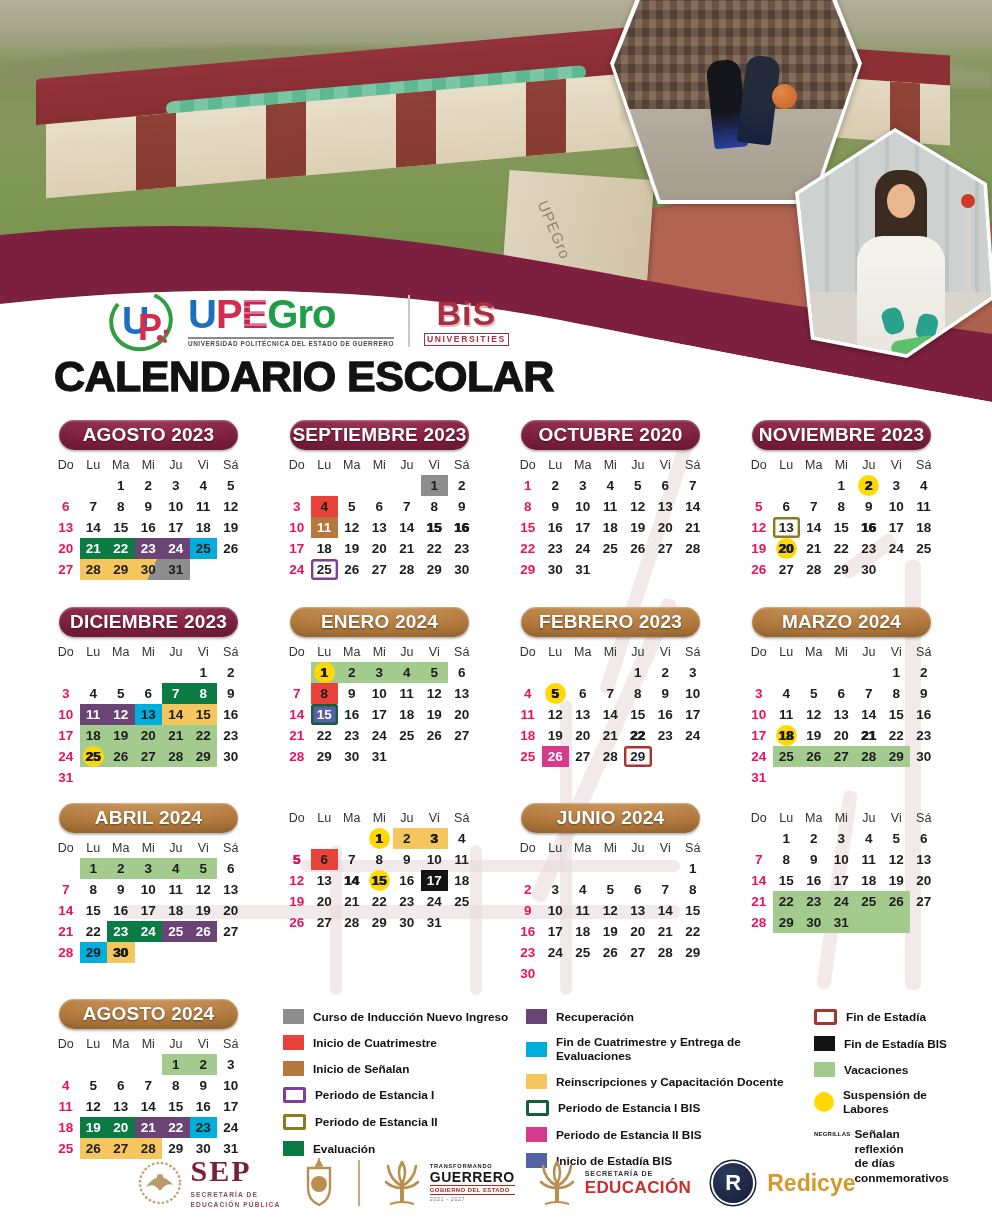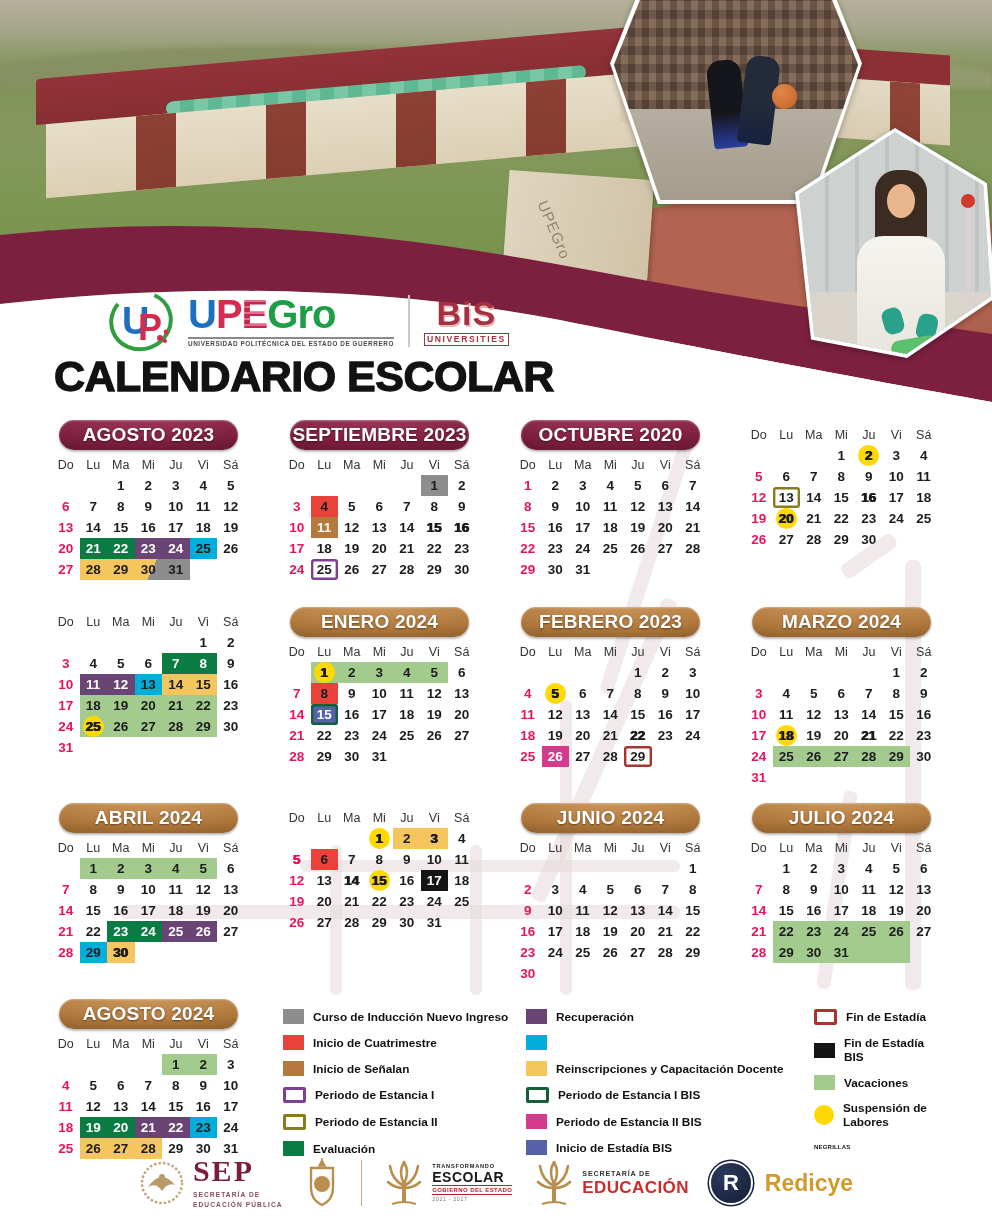--- a/index.html
+++ b/index.html
@@ -578,20 +578,21 @@
           <span class="cell">
             <i class="n" style="font-style: normal;">31</i>
           </span>
           <span class="cell"></span>
           <span class="cell"></span>
           <span class="cell"></span>
           <span class="cell"></span>
         </div>
       </div>
       <div class="month maroon">
+        <div class="pill">NOVIEMBRE 2023</div>
         <div class="wkrow">
           <span class="wd">Do</span>
           <span class="wd">Lu</span>
           <span class="wd">Ma</span>
           <span class="wd">Mi</span>
           <span class="wd">Ju</span>
           <span class="wd">Vi</span>
           <span class="wd">Sá</span>
         </div>
         <div class="week">
@@ -694,20 +695,21 @@
             <i class="n" style="font-style: normal;">29</i>
           </span>
           <span class="cell">
             <i class="n" style="font-style: normal;">30</i>
           </span>
           <span class="cell"></span>
           <span class="cell"></span>
         </div>
       </div>
       <div class="month maroon">
+        <div class="pill">DICIEMBRE 2023</div>
         <div class="wkrow">
           <span class="wd">Do</span>
           <span class="wd">Lu</span>
           <span class="wd">Ma</span>
           <span class="wd">Mi</span>
           <span class="wd">Ju</span>
           <span class="wd">Vi</span>
           <span class="wd">Sá</span>
         </div>
         <div class="week">
@@ -1544,21 +1546,20 @@
           </span>
           <span class="cell"></span>
           <span class="cell"></span>
           <span class="cell"></span>
           <span class="cell"></span>
           <span class="cell"></span>
           <span class="cell"></span>
         </div>
       </div>
       <div class="month brown">
-        <div class="pill">JULIO 2024</div>
         <div class="wkrow">
           <span class="wd">Do</span>
           <span class="wd">Lu</span>
           <span class="wd">Ma</span>
           <span class="wd">Mi</span>
           <span class="wd">Ju</span>
           <span class="wd">Vi</span>
           <span class="wd">Sá</span>
         </div>
         <div class="week">
@@ -1815,20 +1816,21 @@
             <span class="lg-label">Evaluación</span>
           </div>
         </div>
         <div class="lg-col">
           <div class="lg-item">
             <span class="lg-sw fill" style="background: rgb(107, 68, 118);"></span>
             <span class="lg-label">Recuperación</span>
           </div>
           <div class="lg-item">
             <span class="lg-sw fill" style="background: rgb(0, 174, 219);"></span>
+            <span class="lg-label">Fin de Cuatrimestre y Entrega de Evaluaciones</span>
           </div>
           <div class="lg-item">
             <span class="lg-sw fill" style="background: rgb(245, 197, 94);"></span>
             <span class="lg-label">Reinscripciones y Capacitación Docente</span>
           </div>
           <div class="lg-item">
             <span class="lg-sw ring" style="border-color: rgb(21, 95, 56);"></span>
             <span class="lg-label">Periodo de Estancia I BIS</span>
           </div>
           <div class="lg-item">
@@ -1852,20 +1854,21 @@
           <div class="lg-item">
             <span class="lg-sw fill" style="background: rgb(164, 203, 142);"></span>
             <span class="lg-label">Vacaciones</span>
           </div>
           <div class="lg-item">
             <span class="lg-sw circle" style="background: rgb(255, 217, 3);"></span>
             <span class="lg-label">Suspensión de Labores</span>
           </div>
           <div class="lg-note">
             <span class="lg-prefix">NEGRILLAS</span>
+            <span class="lg-label"><span>Señalan reflexión</span><br><span>de días conmemorativos</span></span>
           </div>
         </div>
       </div>
     </div>
 
   <div id="footer">
     <div class="fgroup">
       <svg width="46" height="46" viewBox="0 0 46 46">
         <circle cx="23" cy="23" r="20" fill="none" stroke="#c0a477" stroke-width="2.4" stroke-dasharray="2.5 2"></circle>
         <path d="M9,27 Q22,8 36,25 Q29,22 23,31 Q17,22 9,27 Z" fill="#b89a6b"></path>
@@ -1883,21 +1886,21 @@
     </svg>
     <div class="fdiv"></div>
     <div class="fgroup">
       <svg width="40" height="50" viewBox="0 0 40 50">
         <rect x="18" y="26" width="4" height="18" fill="#b98e4f"></rect>
         <path d="M20,28 Q8,22 6,8 M20,28 Q32,22 34,8 M20,26 Q14,14 20,4 M20,26 Q26,14 20,4 M20,30 Q10,30 4,24 M20,30 Q30,30 36,24" stroke="#b98e4f" stroke-width="2.6" fill="none" stroke-linecap="round"></path>
         <path d="M8,46 Q20,42 32,46" stroke="#b98e4f" stroke-width="2" fill="none"></path>
       </svg>
       <div class="gro-txt">
         <div class="gro-1">TRANSFORMANDO</div>
-        <div class="gro-2">ESCOLAR</div>
+        <div class="gro-2">GUERRERO</div>
         <div class="gro-3">GOBIERNO DEL ESTADO</div>
         <div class="gro-4">2021 - 2027</div>
       </div>
     </div>
     <div class="fgroup">
       <svg width="40" height="50" viewBox="0 0 40 50">
         <rect x="18" y="26" width="4" height="18" fill="#b98e4f"></rect>
         <path d="M20,28 Q8,22 6,8 M20,28 Q32,22 34,8 M20,26 Q14,14 20,4 M20,26 Q26,14 20,4 M20,30 Q10,30 4,24 M20,30 Q30,30 36,24" stroke="#b98e4f" stroke-width="2.6" fill="none" stroke-linecap="round"></path>
         <path d="M8,46 Q20,42 32,46" stroke="#b98e4f" stroke-width="2" fill="none"></path>
       </svg>

